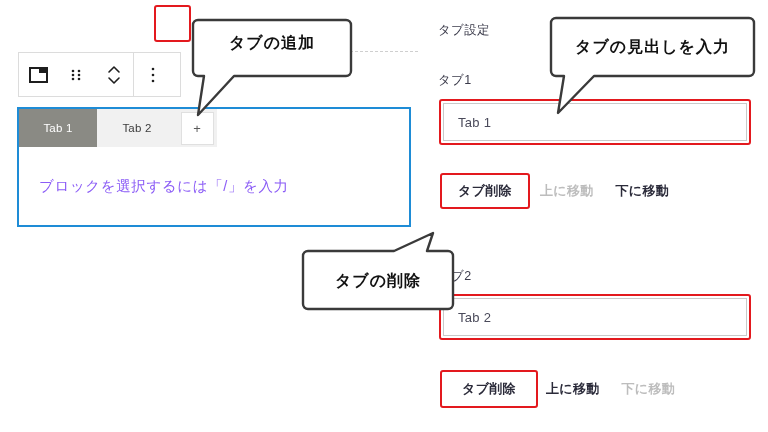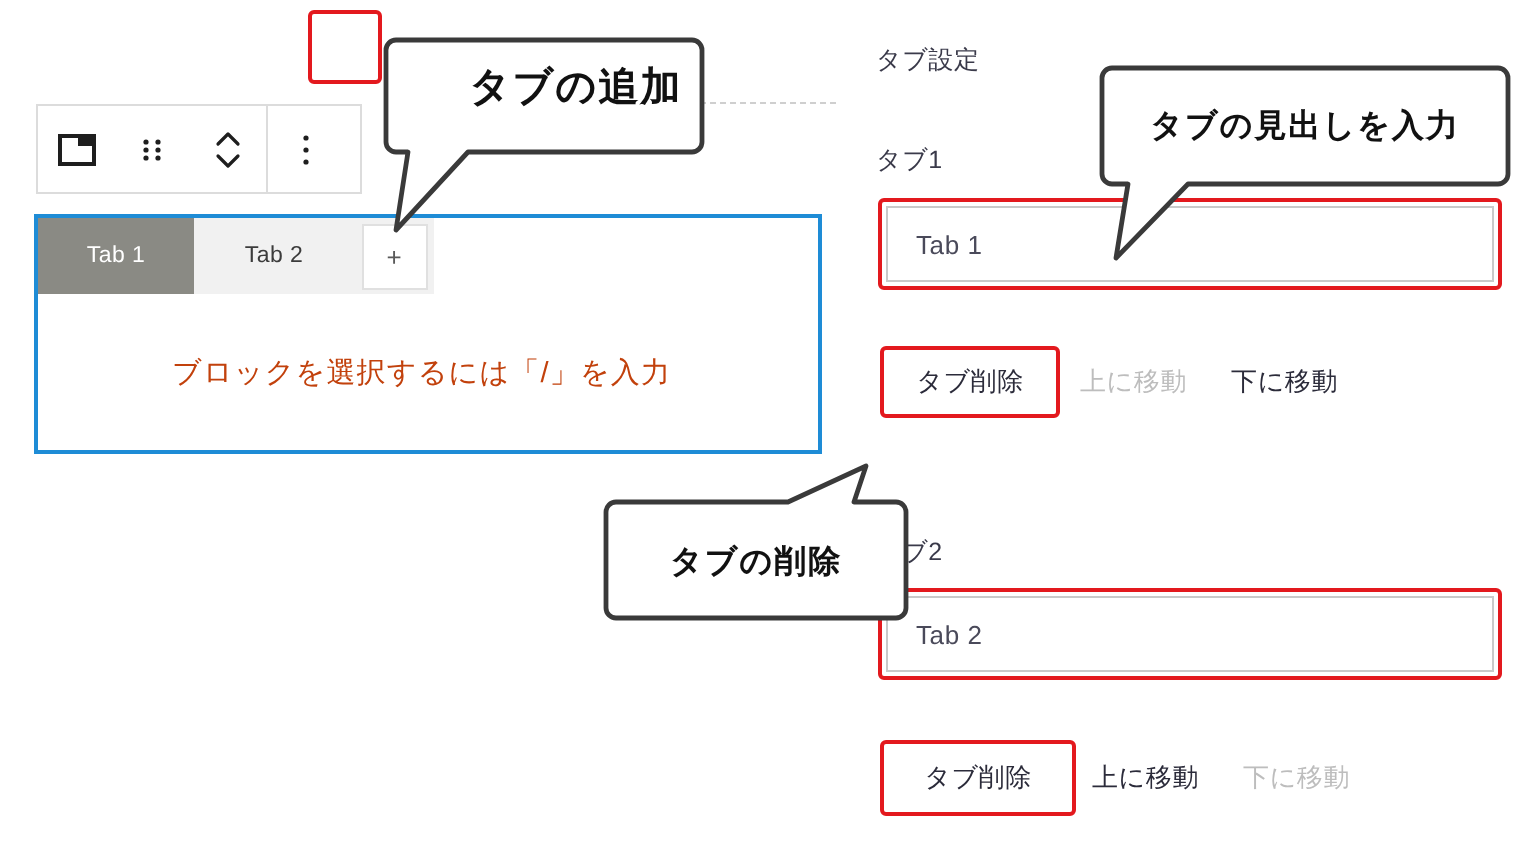--- a/index.html
+++ b/index.html
@@ -52,21 +52,21 @@
   .hl-add{
     position:absolute;left:154px;top:5px;width:37px;height:37px;
     border:2.5px solid #e3191e;border-radius:3px;box-sizing:border-box;
     pointer-events:none;
   }
   .tabs-rest{flex:1;background:#ffffff;}
   .block-placeholder{
     position:absolute;left:0;top:38px;right:0;bottom:0;background:#ffffff;
     display:flex;align-items:center;
     padding-left:20px;box-sizing:border-box;
-    font-size:14.5px;color:#c2410c;letter-spacing:.6px;margin-left:47px;
+    font-size:14.5px;color:#8b5cf6;letter-spacing:.6px;
   }
   .dashed-rule{
     position:absolute;left:340px;top:51px;width:78px;height:0;
     border-top:1px dashed #cfcfcf;
   }
 
   
   .panel-label{
     position:absolute;font-size:12.5px;color:#3a3a4a;letter-spacing:.3px;text-align:right;
   }
@@ -84,21 +84,21 @@
 
   .hl-box{
     position:absolute;border:2.5px solid #e3191e;border-radius:3px;
     box-sizing:border-box;pointer-events:none;
   }
   .hl-field-1{left:439px;top:99px;width:312px;height:46px;}
   .hl-field-2{left:439px;top:294px;width:312px;height:46px;}
   .hl-del-1{left:440px;top:173px;width:90px;height:36px;}
   .hl-del-2{left:440px;top:370px;width:98px;height:38px;}
 
-  .btn-row{position:absolute;display:flex;align-items:flex-end;}
+  .btn-row{position:absolute;display:flex;align-items:flex-end;font-weight:bold;}
   .row-1{left:440px;top:173px;height:36px;}
   .row-2{left:440px;top:370px;height:38px;}
   .btn-text{
     font-size:13px;letter-spacing:.3px;white-space:nowrap;
     display:flex;align-items:center;height:100%;
   }
   .btn-delete{color:#2b2b3a;justify-content:center;}
   .btn-delete.w1{width:90px;}
   .btn-delete.w2{width:98px;}
   .btn-move{color:#2b2b3a;}
@@ -108,23 +108,23 @@
   .callout{position:absolute;}
   .callout svg{display:block;overflow:visible;}
   .callout .cotext{
     position:absolute;display:flex;align-items:center;justify-content:center;
     font-family:"DejaVu Sans","Liberation Sans",sans-serif;
     font-weight:700;color:#111111;letter-spacing:1px;
     white-space:nowrap;
   }
 
   .co-add{left:192px;top:19px;width:160px;height:98px;}
-  .co-add .cotext{left:16px;top:0;width:160px;height:48px;font-size:20px;}
-
-  .co-title{left:550px;top:17px;width:205px;height:100px;margin-top:16px;}
+  .co-add .cotext{left:0;top:0;width:160px;height:48px;font-size:16px;}
+
+  .co-title{left:550px;top:17px;width:205px;height:100px;}
   .co-title .cotext{left:0;top:0;width:205px;height:60px;font-size:16px;}
 
   .co-del{left:302px;top:232px;width:152px;height:78px;}
   .co-del .cotext{left:0;top:20px;width:152px;height:58px;font-size:16px;font-family:Liberation Serif, serif;}
 </style>
 </head>
 <body>
 
 <div class="canvas">
 

